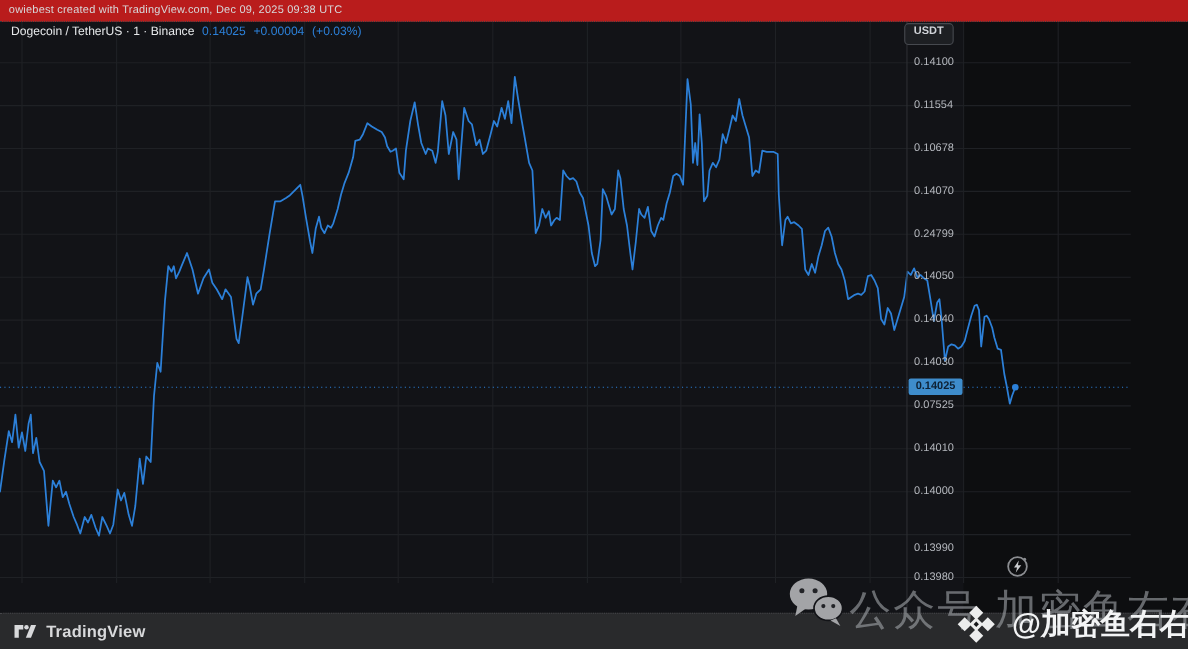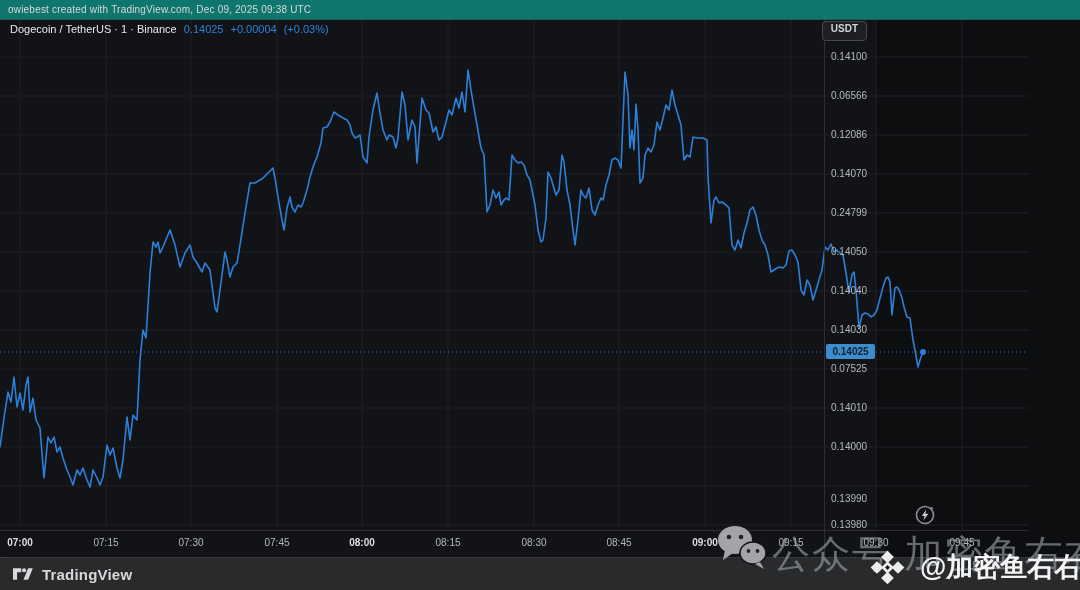--- a/index.html
+++ b/index.html
@@ -1,21 +1,21 @@
 <!DOCTYPE html>
 <html><head>
 <meta charset="utf-8">
 <style>
   html,body{margin:0;padding:0;background:#0d0e10;}
   body{width:1080px;height:590px;position:relative;overflow:hidden;
        font-family:"Liberation Sans","DejaVu Sans",sans-serif;
        -webkit-font-smoothing:antialiased;}
   
   .top-strip{position:absolute;left:0;top:0;width:1080px;height:20px;
-    background:#0f766e;border-bottom:1px dotted #3c3d41;box-sizing:border-box;
+    background:#b91c1c;border-bottom:1px dotted #3c3d41;box-sizing:border-box;
     display:flex;align-items:center;padding-left:8px;}
   .top-strip span{font-size:10px;color:#d7d8da;letter-spacing:.2px;}
   
   .chart{position:absolute;left:0;top:20px;width:876px;height:537px;background:#121317;}
   .chart svg{position:absolute;left:0;top:0;}
   
   .legend{position:absolute;left:10px;top:3px;z-index:6;font-size:11px;display:flex;gap:7px;align-items:center;}
   .legend .sym{color:#e6e8ea;}
   .legend .val{color:#2c80d9;}
   
@@ -95,47 +95,33 @@
     <span class="val">+0.00004</span>
     <span class="val">(+0.03%)</span>
   </div>
 
   <div class="cur-btn">
     <span>USDT</span>
   </div>
 
   <div class="price-axis" id="price-axis">
       <span class="plabel" style="top: 31px;">0.14100</span>
-      <span class="plabel" style="top: 70px;">0.06566</span>
-      <span class="plabel" style="top: 109px;">0.12086</span>
+      <span class="plabel" style="top: 70px;">0.11554</span>
+      <span class="plabel" style="top: 109px;">0.10678</span>
       <span class="plabel" style="top: 148px;">0.14070</span>
       <span class="plabel" style="top: 187px;">0.24799</span>
       <span class="plabel" style="top: 226px;">0.14050</span>
       <span class="plabel" style="top: 265px;">0.14040</span>
       <span class="plabel" style="top: 304px;">0.14030</span>
       <span class="plabel" style="top: 343px;">0.07525</span>
       <span class="plabel" style="top: 382px;">0.14010</span>
       <span class="plabel" style="top: 421px;">0.14000</span>
       <span class="plabel" style="top: 473px;">0.13990</span>
       <span class="plabel" style="top: 499px;">0.13980</span>
       <div class="price-badge" style="top: 324px;">0.14025</div>
-    </div>
-  <div class="time-axis" id="time-axis">
-      <span class="tlabel bold" style="left: 20px;">07:00</span>
-      <span class="tlabel" style="left: 106px;">07:15</span>
-      <span class="tlabel" style="left: 191px;">07:30</span>
-      <span class="tlabel" style="left: 277px;">07:45</span>
-      <span class="tlabel bold" style="left: 362px;">08:00</span>
-      <span class="tlabel" style="left: 448px;">08:15</span>
-      <span class="tlabel" style="left: 534px;">08:30</span>
-      <span class="tlabel" style="left: 619px;">08:45</span>
-      <span class="tlabel bold" style="left: 705px;">09:00</span>
-      <span class="tlabel" style="left: 791px;">09:15</span>
-      <span class="tlabel" style="left: 876px;">09:30</span>
-      <span class="tlabel" style="left: 962px;">09:45</span>
     </div>
 </div>
 
 <svg class="wm wm-wechat" width="52" height="46" viewBox="0 0 52 46">
   <ellipse cx="19" cy="17" rx="17" ry="14" fill="#a3a4a7"></ellipse>
   <polygon points="9,27 7,37 17,30" fill="#a3a4a7"></polygon>
   <circle cx="13" cy="14" r="2.3" fill="#222327"></circle>
   <circle cx="25" cy="14" r="2.3" fill="#222327"></circle>
   <ellipse cx="37" cy="30" rx="13" ry="11" fill="#a3a4a7" stroke="#121317" stroke-width="1.5"></ellipse>
   <polygon points="44,39 48,46 39,41" fill="#a3a4a7"></polygon>

